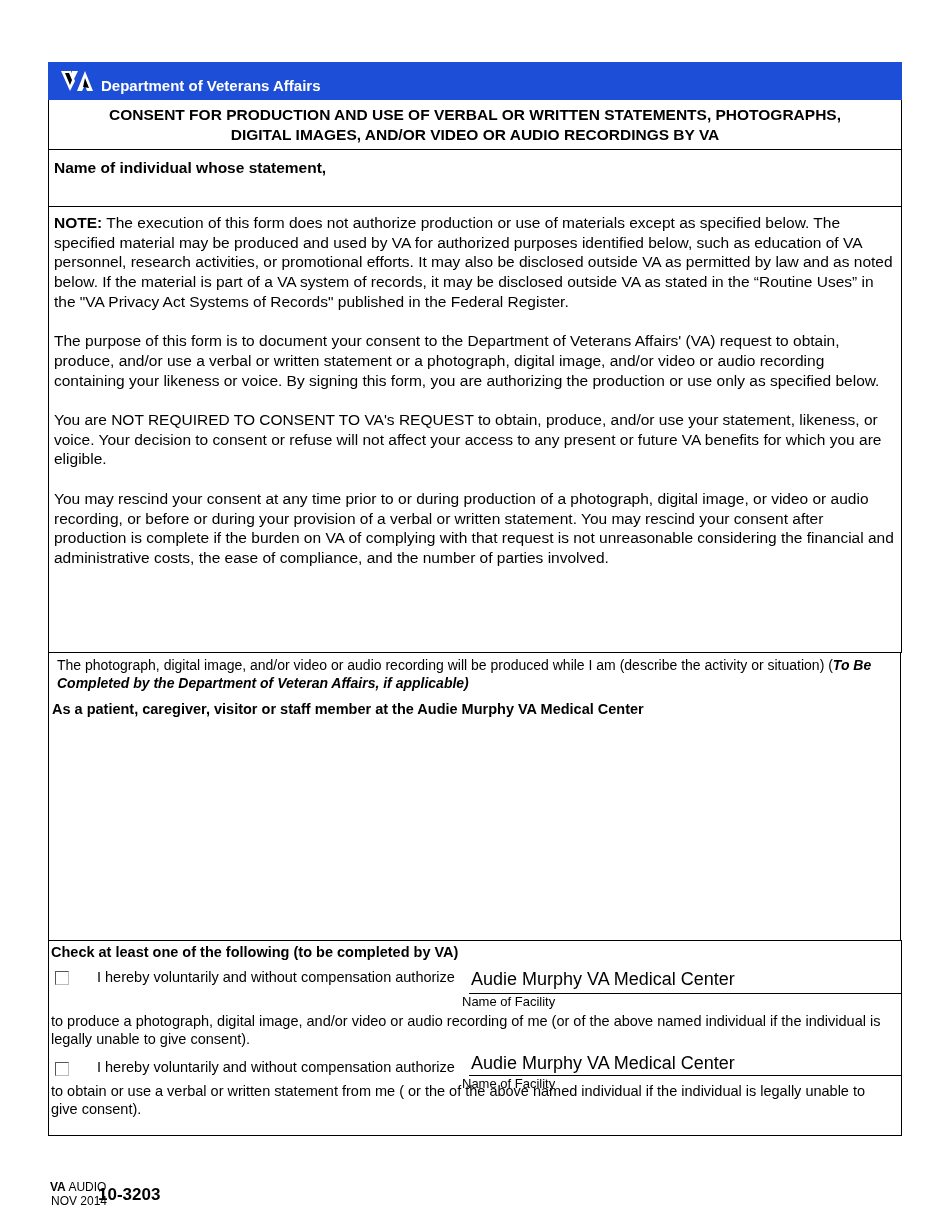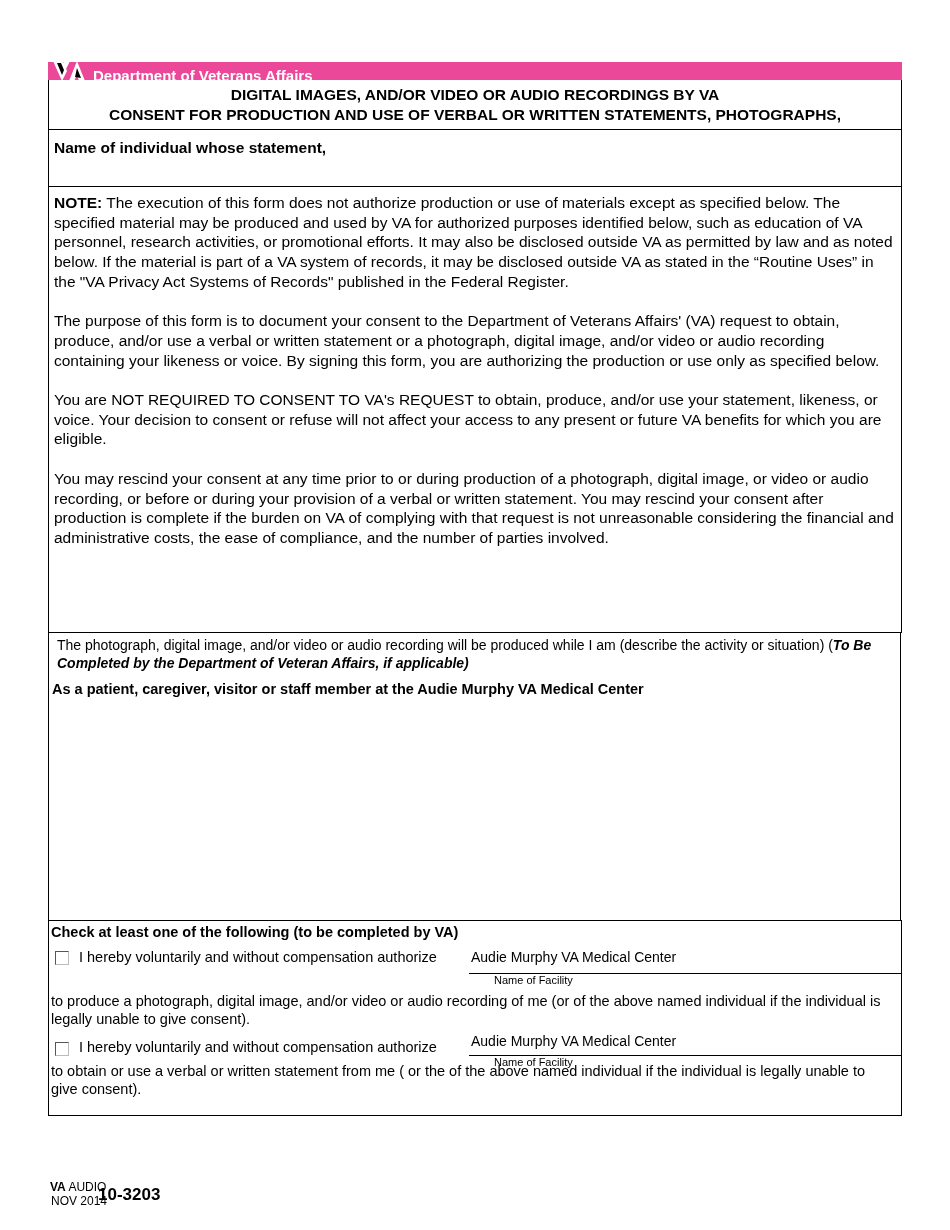--- a/index.html
+++ b/index.html
@@ -1,37 +1,37 @@
 <!DOCTYPE html>
 <html><head>
 <meta charset="utf-8">
 <style>
   html, body { margin: 0; padding: 0; background: #ffffff; }
   body { width: 950px; height: 1230px; position: relative; font-family: "Liberation Sans", sans-serif; color: #000; }
   .form { position: absolute; left: 48px; top: 62px; width: 854px; }
-  .header-bar { background: #ec4899; height: 18px; display: flex; align-items: center; color: #fff; }
+  .header-bar { background: #1d4ed8; height: 38px; display: flex; align-items: center; color: #fff; padding-left: 8px; }
   .logo { width: 40px; height: 32px; margin-left: 3px; display: flex; align-items: center; }
   .header-title { font-size: 15px; font-weight: bold; margin-left: 2px; margin-top: 8px; }
   .box { border: 1px solid #000; border-top: none; box-sizing: border-box; }
   .title-box { text-align: center; font-weight: bold; font-size: 15.5px; line-height: 20px; padding: 5px 4px 5px; height: 50px; }
   .name-box { height: 57px; padding: 8px 5px; font-size: 15.5px; line-height: 20px; font-weight: bold; }
   .note-box { height: 446px; padding: 6px 5px; font-size: 15.5px; line-height: 19.7px; }
   .note-box p { margin: 0 0 19.7px 0; }
   .note-box p.last { margin-bottom: 0; }
   .activity-box { height: 288px; padding: 3px 0 0 0; font-size: 14px; position: relative; border-right: none; }
   .activity-box .inner-right { position: absolute; right: 1px; top: 0; bottom: 0; border-right: 1px solid #000; }
   .activity-label { padding: 0 6px 0 8px; line-height: 18px; font-size: 14px; }
   .activity-value { padding: 9px 3px 0 3px; font-size: 14.5px; font-weight: bold; }
   .check-box { height: 195px; font-size: 14.5px; position: relative; }
   .check-head { font-weight: bold; padding: 2px 2px 0; line-height: 18px; }
   .cb { position: absolute; width: 12px; height: 12px; border: 1px solid #555; border-right-color: #bbb; border-bottom-color: #bbb; background: #fff; }
-  .auth-text { position: absolute; left: 30px; }
-  .facility { position: absolute; left: 422px; right: 0; font-size: 14px; }
+  .auth-text { position: absolute; left: 48px; }
+  .facility { position: absolute; left: 422px; right: 0; font-size: 18px; }
   .facility-line { position: absolute; left: 420px; right: 0; border-top: 1px solid #000; }
-  .facility-label { position: absolute; left: 445px; font-size: 11px; }
+  .facility-label { position: absolute; left: 413px; font-size: 13px; }
   .body-text { position: absolute; left: 2px; right: 20px; line-height: 18px; }
   .footer { position: absolute; left: 50px; top: 1180px; }
   .footer .va-form { font-size: 12px; line-height: 14px; }
   .footer .va-form b { font-weight: bold; text-align: right; }
   .footer .date { font-size: 12px; line-height: 14px; margin-left: 1px; }
   .footer .num { position: absolute; left: 48px; top: 5px; font-size: 17px; font-weight: bold; white-space: nowrap; }
 </style>
 </head>
 <body>
 
@@ -43,22 +43,22 @@
         <path d="M13 4 L19 4 L13 16 Z" fill="#fff"></path>
         <path d="M18 24 L26 4 L34 24 L28 24 L26 18 L23 24 Z" fill="#fff"></path>
         <path d="M6 6 L11 18 L13 13 L10 6 Z" fill="#000"></path>
         <path d="M24 20 L26 11 L30 21 Z" fill="#000"></path>
       </svg>
     </span>
     <span class="header-title">Department of Veterans Affairs</span>
   </div>
 
   <div class="box title-box">
+    <div>CONSENT FOR PRODUCTION AND USE OF VERBAL OR WRITTEN STATEMENTS, PHOTOGRAPHS,</div>
     <div>DIGITAL IMAGES, AND/OR VIDEO OR AUDIO RECORDINGS BY VA</div>
-    <div>CONSENT FOR PRODUCTION AND USE OF VERBAL OR WRITTEN STATEMENTS, PHOTOGRAPHS,</div>
   </div>
 
   <div class="box name-box">
     <div>Name of individual whose statement,</div>
   </div>
 
   <div class="box note-box">
     <p><b>NOTE:</b><span> The execution of this form does not authorize production or use of materials except as specified below. The specified material may be produced and used by VA for authorized purposes identified below, such as education of VA personnel, research activities, or promotional efforts.  It may also be disclosed outside VA as permitted by law and as noted below.  If the material is part of a VA system of records, it may be disclosed outside VA as stated in the “Routine Uses” in the "VA Privacy Act Systems of Records" published in the Federal Register.</span></p>
     <p>The purpose of this form is to document your consent to the Department of Veterans Affairs' (VA) request to obtain, produce, and/or use a verbal or written statement or a photograph, digital image, and/or video or audio recording containing your likeness or voice.  By signing this form, you are authorizing the production or use only as specified below.</p>
     <p>You are NOT REQUIRED TO CONSENT TO VA's REQUEST to obtain, produce, and/or use your statement, likeness, or voice.  Your decision to consent or refuse will not affect your access to any present or future VA benefits for which you are eligible.</p>

